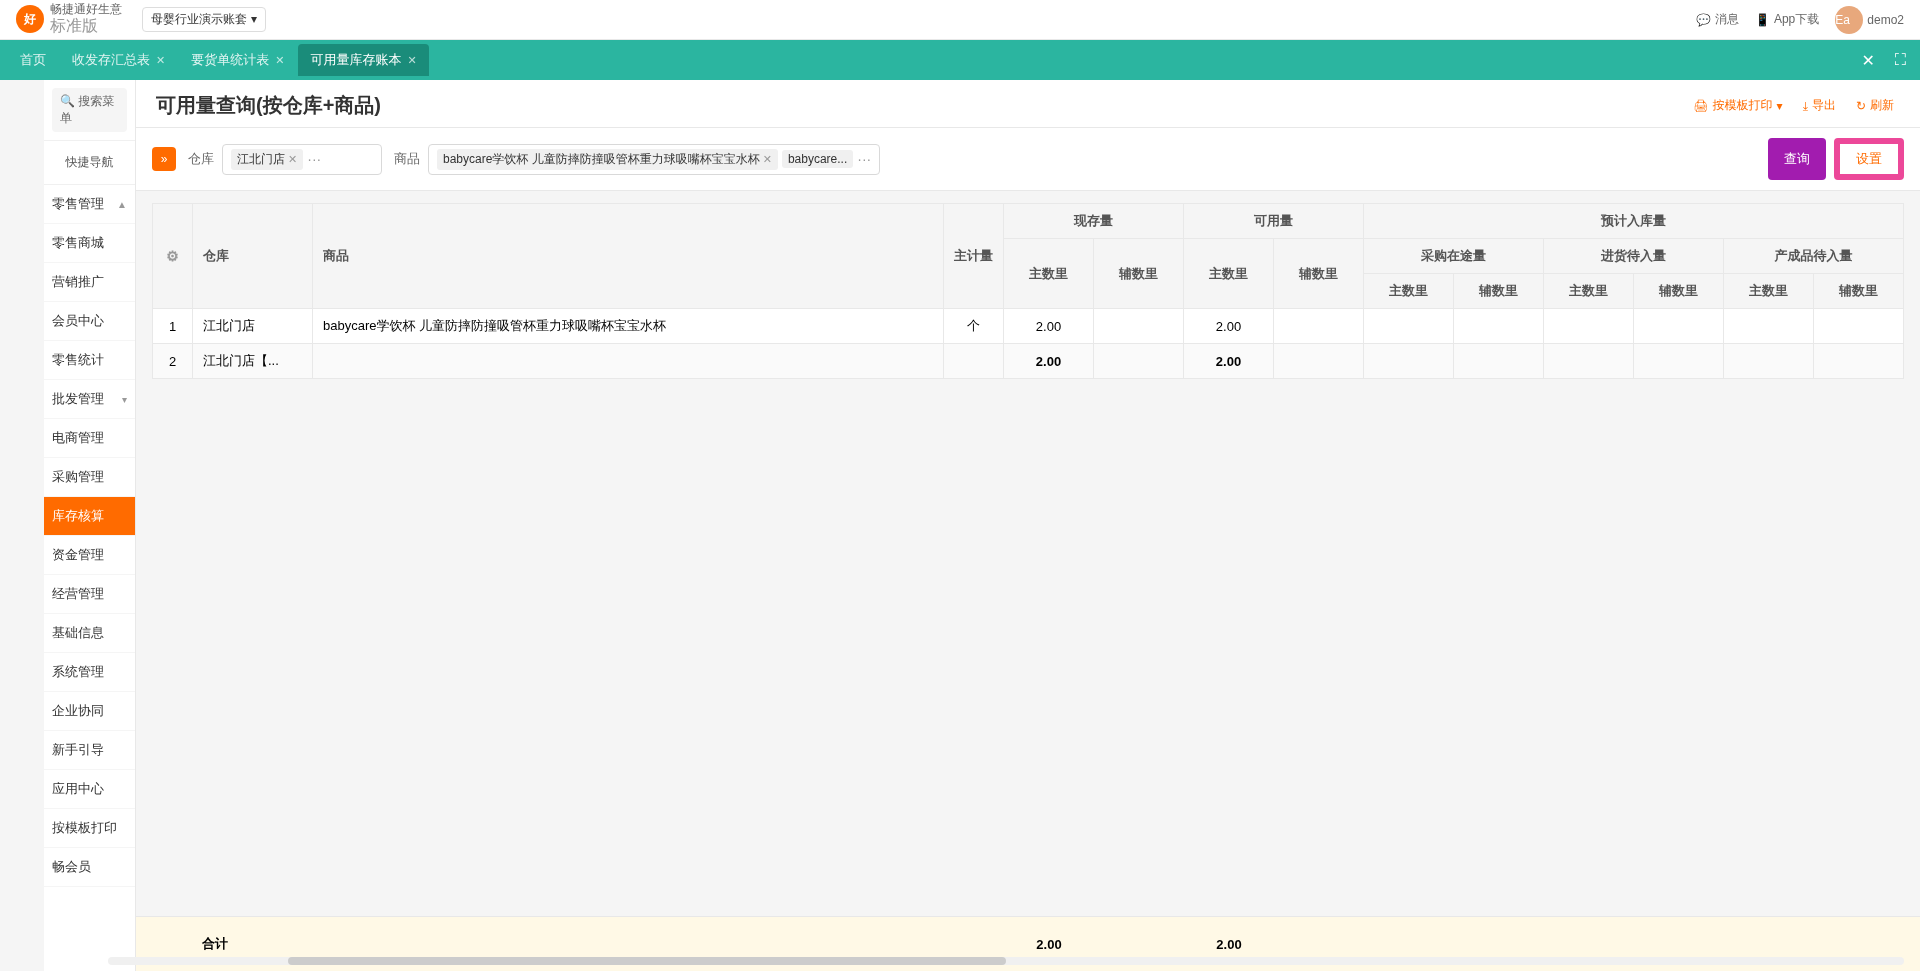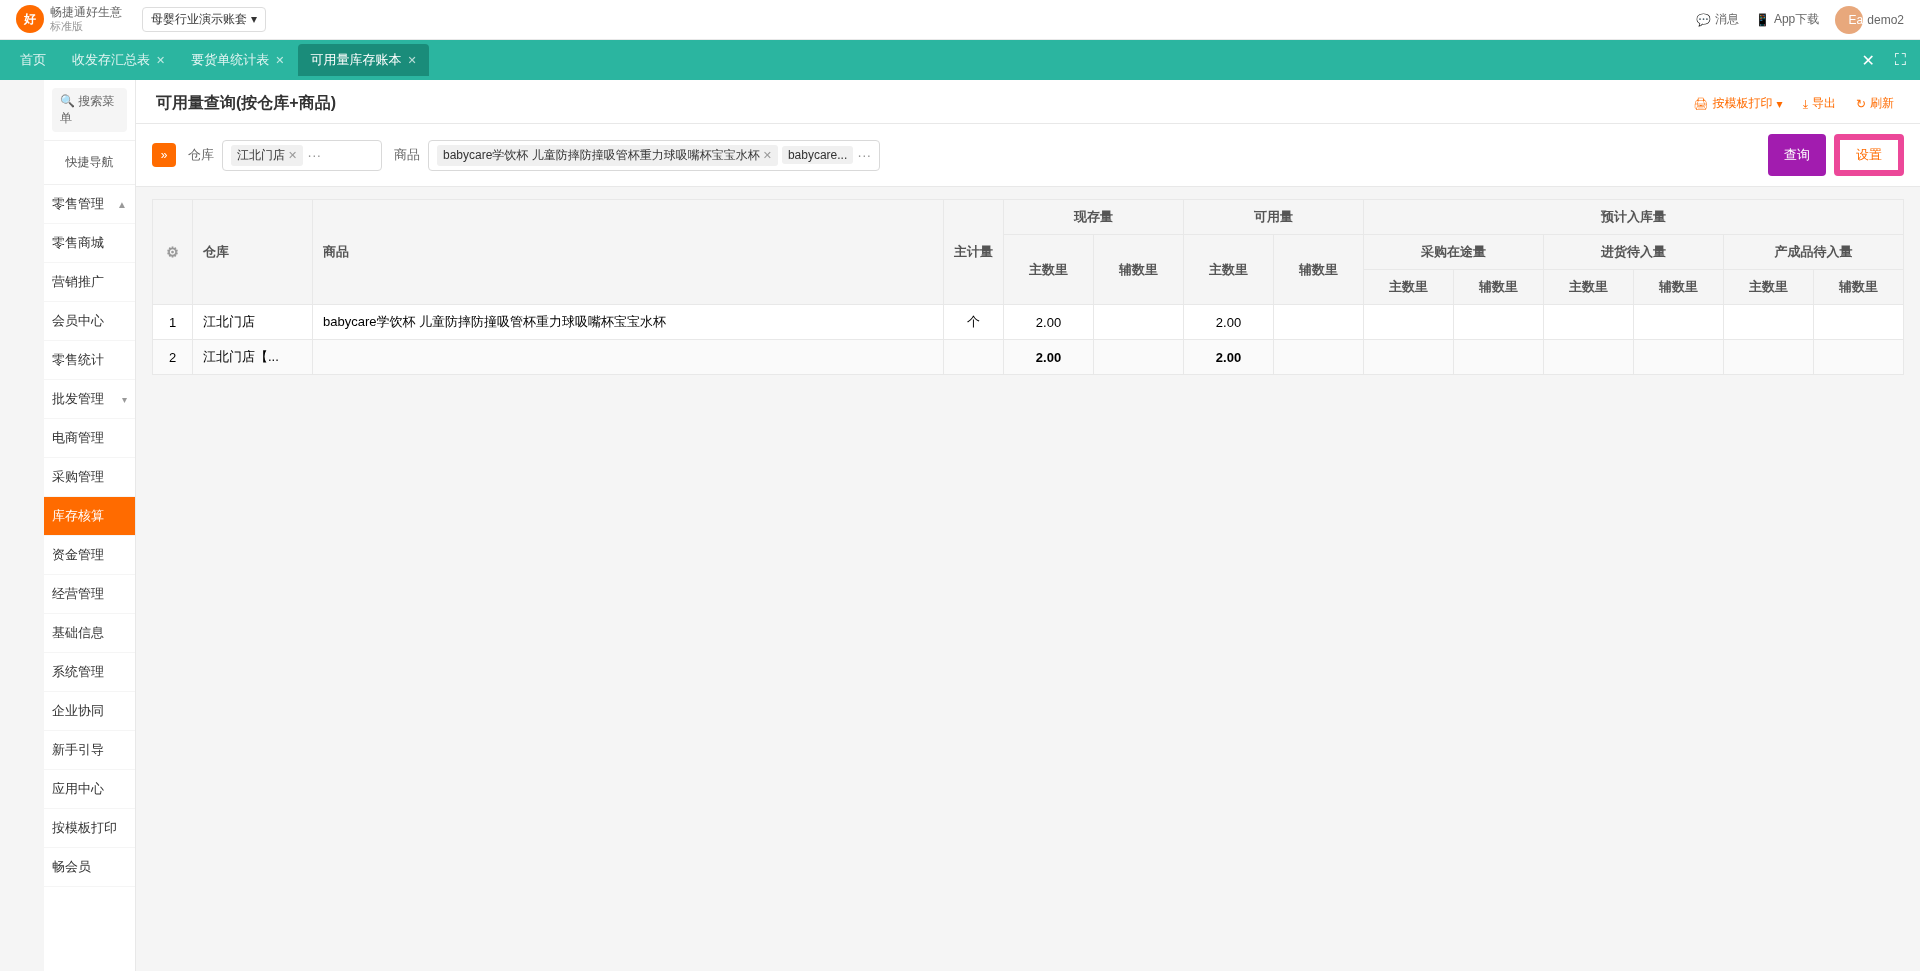--- a/index.html
+++ b/index.html
@@ -13,25 +13,25 @@
       align-items: center;
       justify-content: space-between;
       padding: 0 16px;
       border-bottom: 1px solid #e8e8e8;
       flex-shrink: 0;
     }
     .top-bar-left { display: flex; align-items: center; gap: 8px; }
     .logo-area { display: flex; align-items: center; gap: 6px; }
     .logo-icon { width: 28px; height: 28px; background: #ff6b00; border-radius: 50%; display: flex; align-items: center; justify-content: center; color: white; font-size: 12px; font-weight: bold; }
     .logo-text { font-size: 12px; color: #666; line-height: 1.2; }
-    .logo-sub { font-size: 11px; color: #999; }
+    .logo-sub { font-size: 16px; color: #999; }
     .industry-selector { display: flex; align-items: center; gap: 4px; border: 1px solid #ddd; border-radius: 4px; padding: 3px 8px; font-size: 12px; color: #333; cursor: pointer; background: #fff; margin-left: 12px; }
     .top-bar-right { display: flex; align-items: center; gap: 16px; }
     .top-bar-right-item { display: flex; align-items: center; gap: 4px; font-size: 12px; color: #666; cursor: pointer; }
-    .avatar { width: 28px; height: 28px; border-radius: 50%; background: #e8a87c; display: flex; align-items: center; justify-content: flex-end; color: white; font-size: 12px; }
+    .avatar { width: 28px; height: 28px; border-radius: 50%; background: #e8a87c; display: flex; align-items: center; justify-content: flex-start; color: white; font-size: 12px; }
 
     
     .tab-bar {
       height: 40px;
       background: #2bb5a0;
       display: flex;
       align-items: center;
       padding: 0 8px;
       flex-shrink: 0;
       gap: 2px;
@@ -127,21 +127,21 @@
     
     .page-header {
       background: #fff;
       padding: 12px 20px 8px;
       border-bottom: 1px solid #e8e8e8;
       display: flex;
       align-items: center;
       justify-content: space-between;
       flex-shrink: 0;
     }
-    .page-title { font-size: 16px; font-weight: bold; color: #333; }
+    .page-title { font-size: 20px; font-weight: bold; color: #333; }
     .page-actions { display: flex; align-items: center; gap: 8px; }
     .page-action-btn {
       display: flex;
       align-items: center;
       gap: 4px;
       font-size: 12px;
       color: #ff6b00;
       cursor: pointer;
       padding: 3px 6px;
       border-radius: 3px;
@@ -524,15 +524,43 @@
             <td></td>
             <td></td>
             <td></td>
             <td></td>
             <td></td>
           </tr>
         </tbody>
       </table>
     </div>
 
+    <div class="footer-summary">
+      <table class="data-table" style="border: none;">
+        <tbody>
+            <tr class="summary-row">
+          <td style="width:40px; border:none; background:#fff9e6;"></td>
+          <td style="width:120px; border:none; background:#fff9e6; text-align:left; font-weight:bold;">合计</td>
+          <td style="min-width:200px; border:none; background:#fff9e6;"></td>
+          <td style="width:60px; border:none; background:#fff9e6;"></td>
+          <td style="width:90px; border:none; background:#fff9e6; font-weight:bold; text-align:center;">2.00</td>
+          <td style="width:90px; border:none; background:#fff9e6;"></td>
+          <td style="width:90px; border:none; background:#fff9e6; font-weight:bold; text-align:center;">2.00</td>
+          <td style="width:90px; border:none; background:#fff9e6;"></td>
+          <td style="width:90px; border:none; background:#fff9e6;"></td>
+          <td style="width:90px; border:none; background:#fff9e6;"></td>
+          <td style="width:90px; border:none; background:#fff9e6;"></td>
+          <td style="width:90px; border:none; background:#fff9e6;"></td>
+          <td style="width:90px; border:none; background:#fff9e6;"></td>
+          <td style="width:90px; border:none; background:#fff9e6;"></td>
+        </tr>
+      </tbody>
+        </table>
+
+      <div style="position:absolute; bottom:4px; left:92px; right:0; height:12px;">
+        <div class="scrollbar-track">
+          <div class="scrollbar-thumb"></div>
+        </div>
+      </div>
+    </div>
 
   </div>
 </div>
 
 </body></html>

